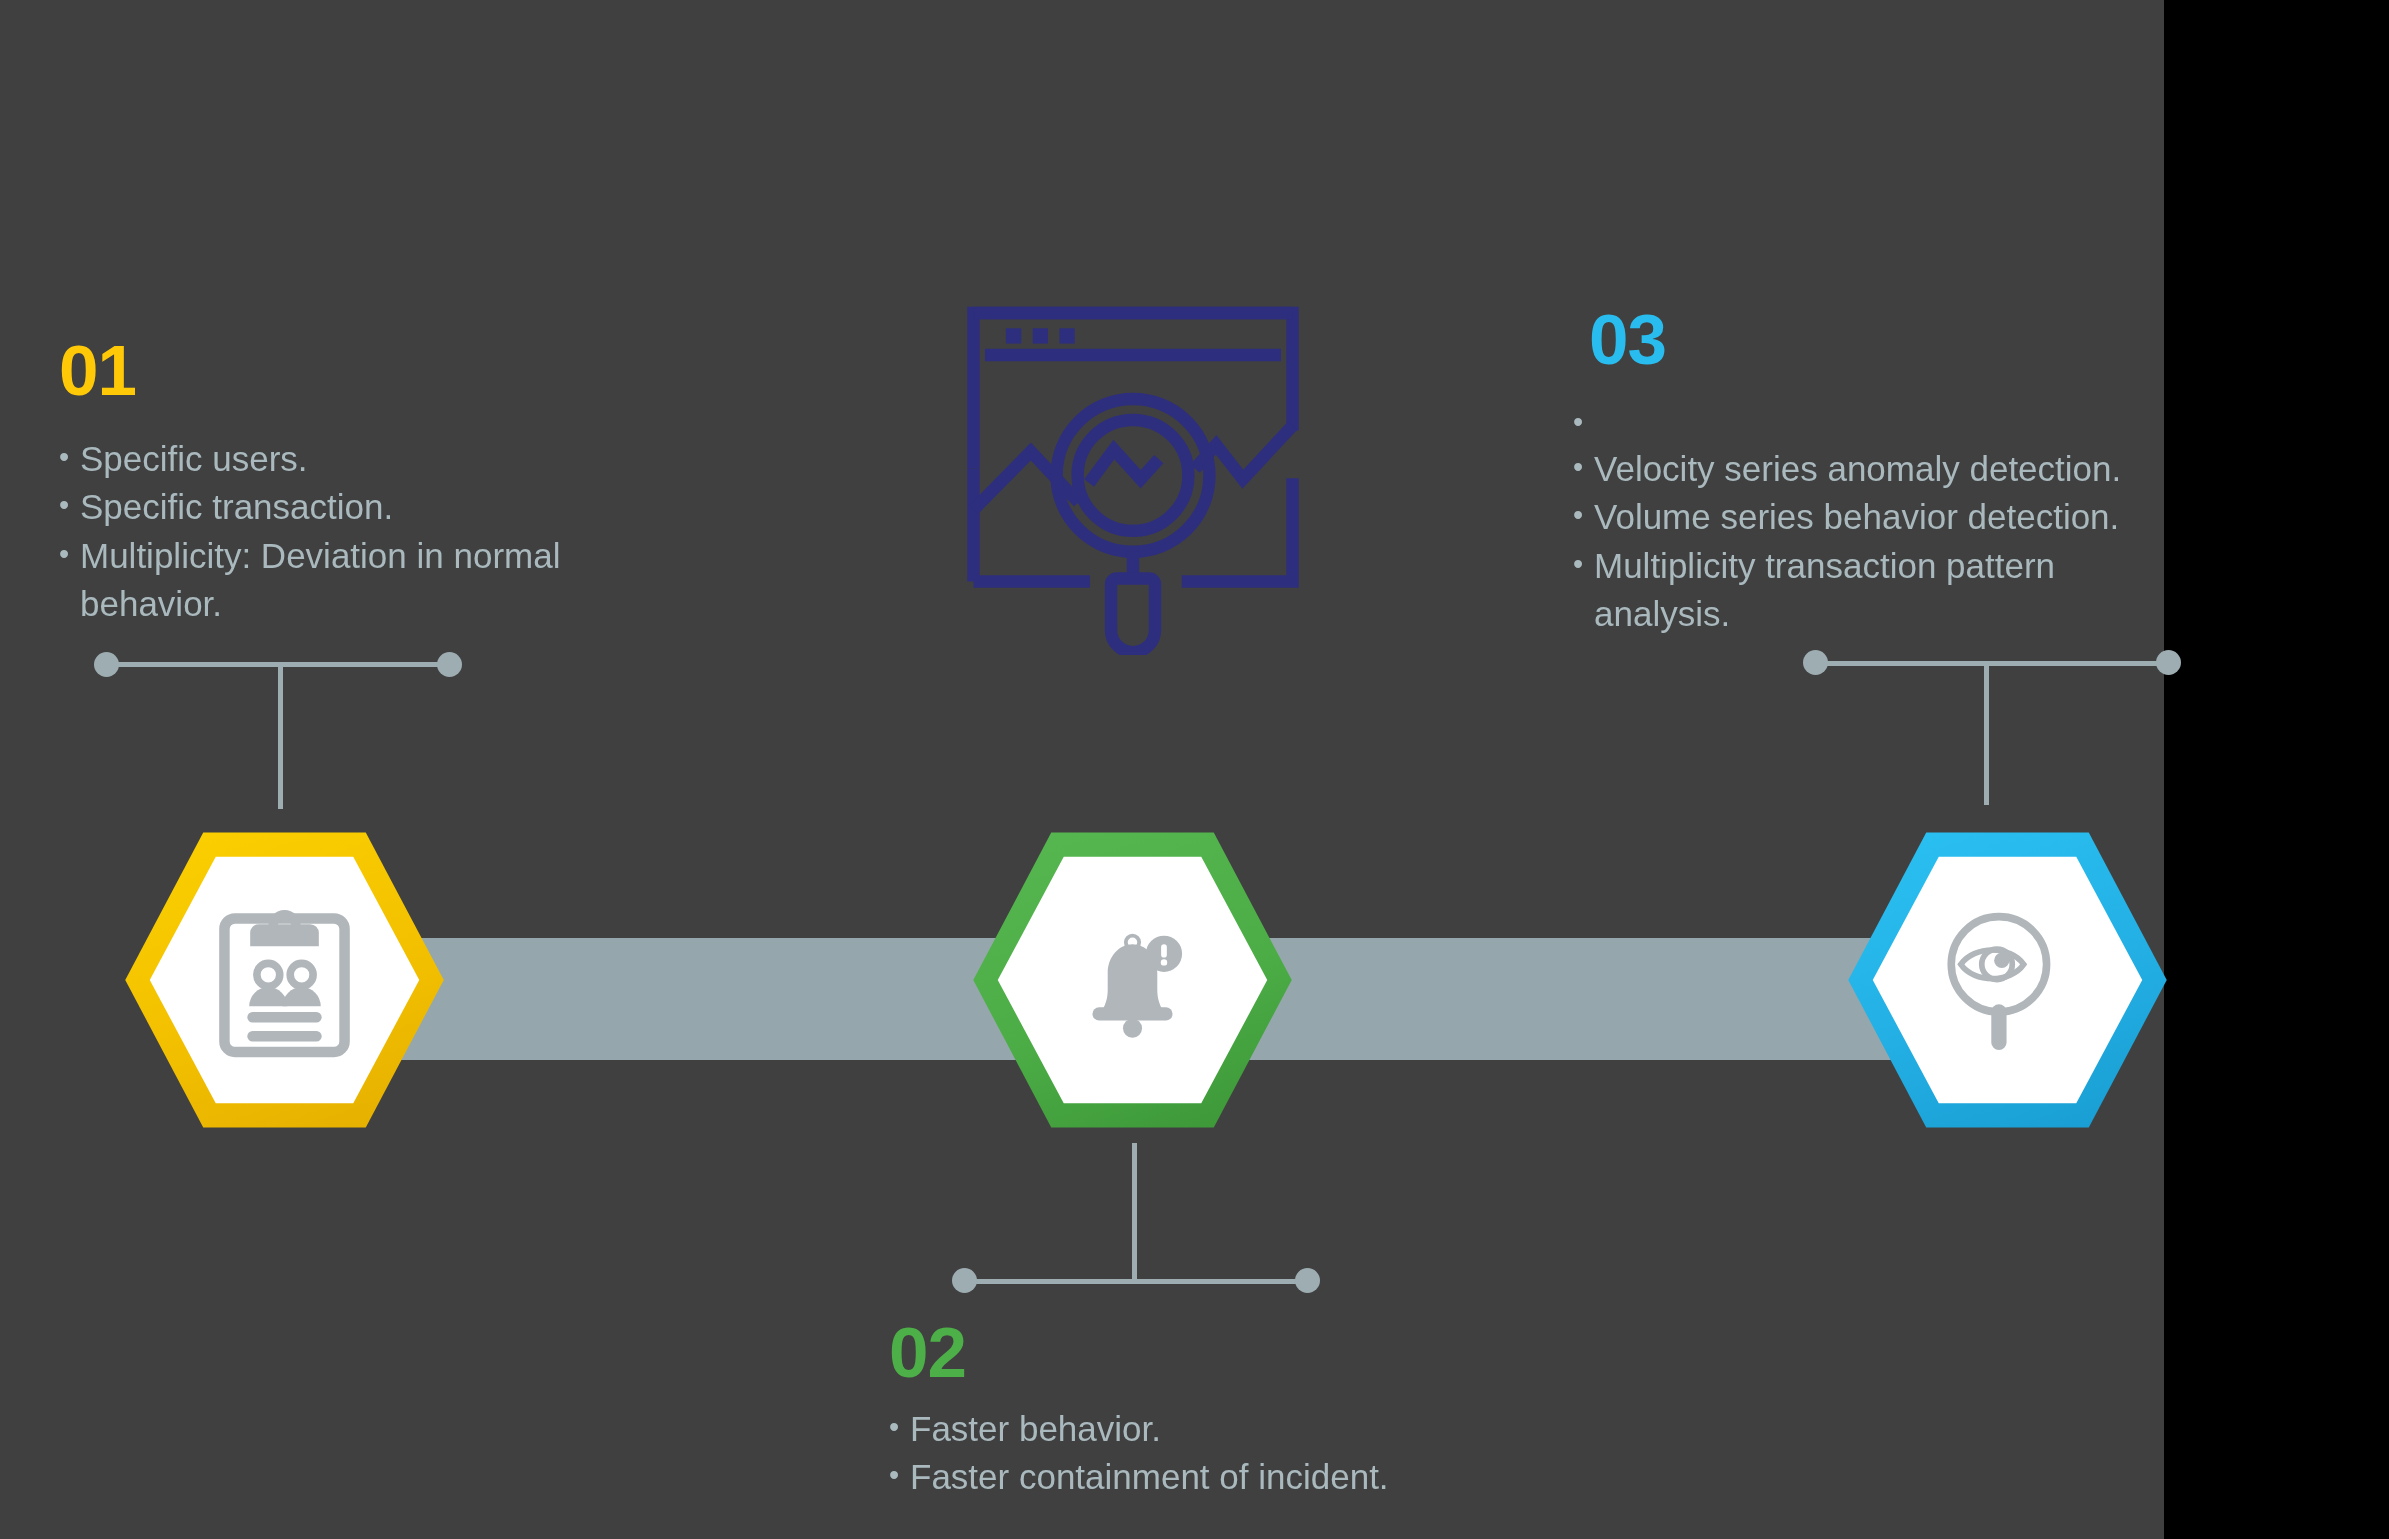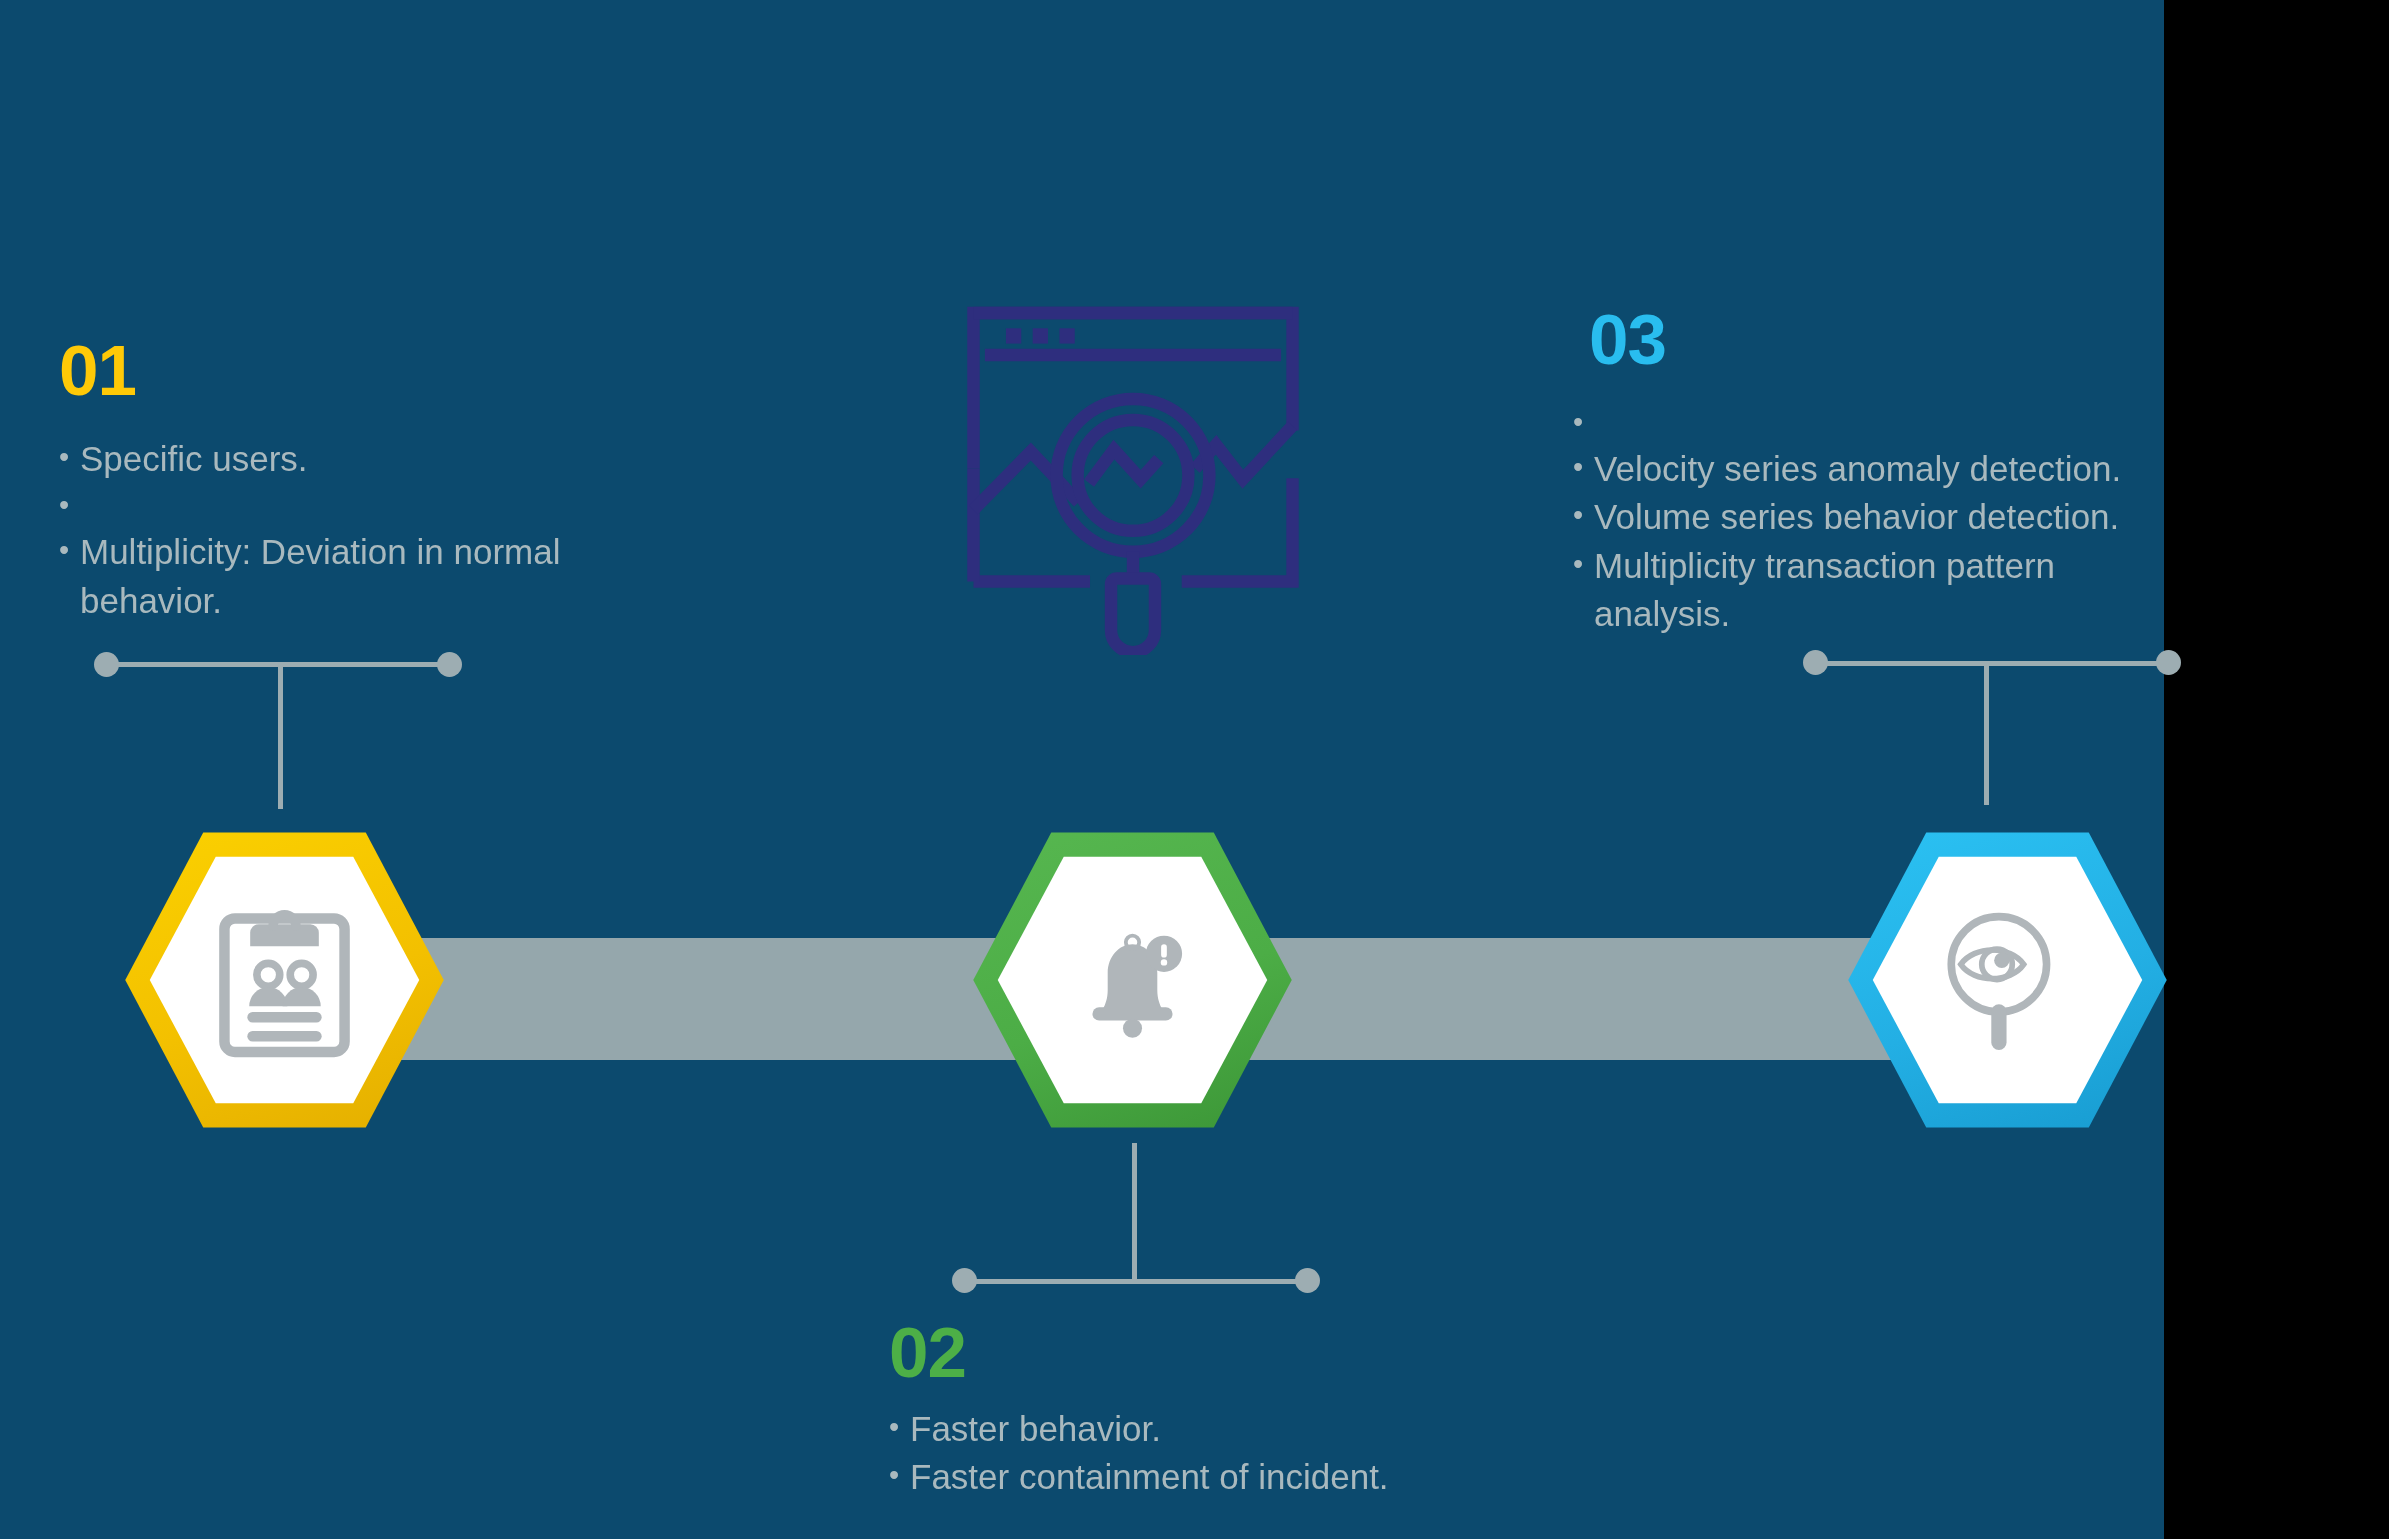--- a/index.html
+++ b/index.html
@@ -1,17 +1,17 @@
 <!DOCTYPE html>
 <html><head>
 <meta charset="utf-8">
 <style>
   html,body{margin:0;padding:0;background:#000;}
   body{width:2390px;height:1540px;overflow:hidden;font-family:"Liberation Sans",sans-serif;}
-  #stage{position:relative;width:2164px;height:1540px;background:#0c4a6e;}
+  #stage{position:relative;width:2164px;height:1540px;background:#404040;}
 
   
   .conn-h{position:absolute;height:4.8px;background:#9DADB2;border-radius:2.9px;}
   .conn-v{position:absolute;width:4.8px;background:#9DADB2;}
   .conn-dot{position:absolute;width:25px;height:25px;border-radius:50%;background:#9DADB2;}
 
   
   .rail{position:absolute;background:#95A7AC;}
 
   
@@ -151,20 +151,21 @@
   </div>
 
   <div class="num" style="left:59px;top:335px;color:#FFC907;">01</div>
   <div class="bullets" style="left:59px;top:435px;width:688px;">
     <div class="row">
       <span class="dot">•</span>
       <span class="txt">Specific users.</span>
     </div>
     <div class="row">
       <span class="dot">•</span>
+      <span class="txt">Specific transaction.</span>
     </div>
     <div class="row">
       <span class="dot">•</span>
       <span class="txt">Multiplicity: Deviation in normal
 behavior.</span>
     </div>
   </div>
 
   <div class="num" style="left:1573px;top:304px;color:#29BDEF;margin-left:16px;">03</div>
   <div class="bullets" style="left:1573px;top:400px;width:765px;">

